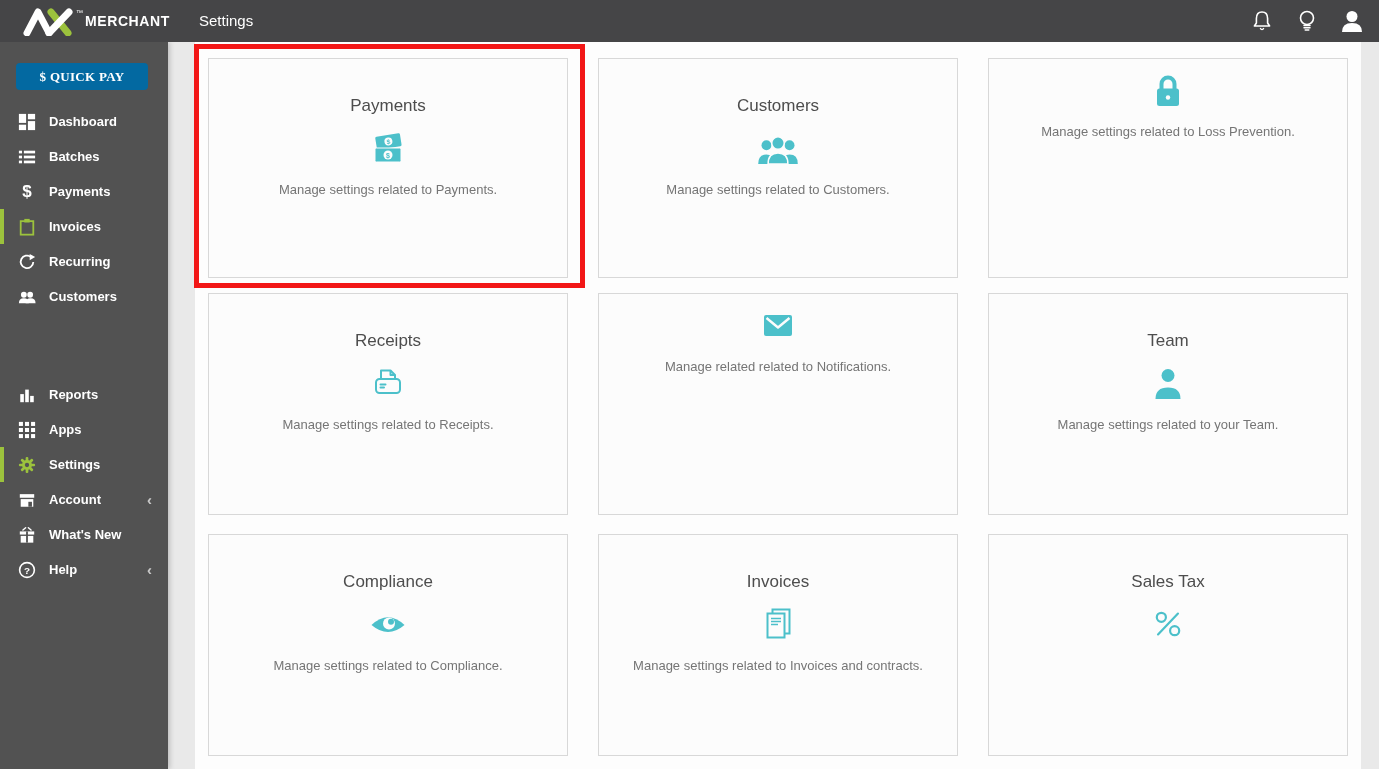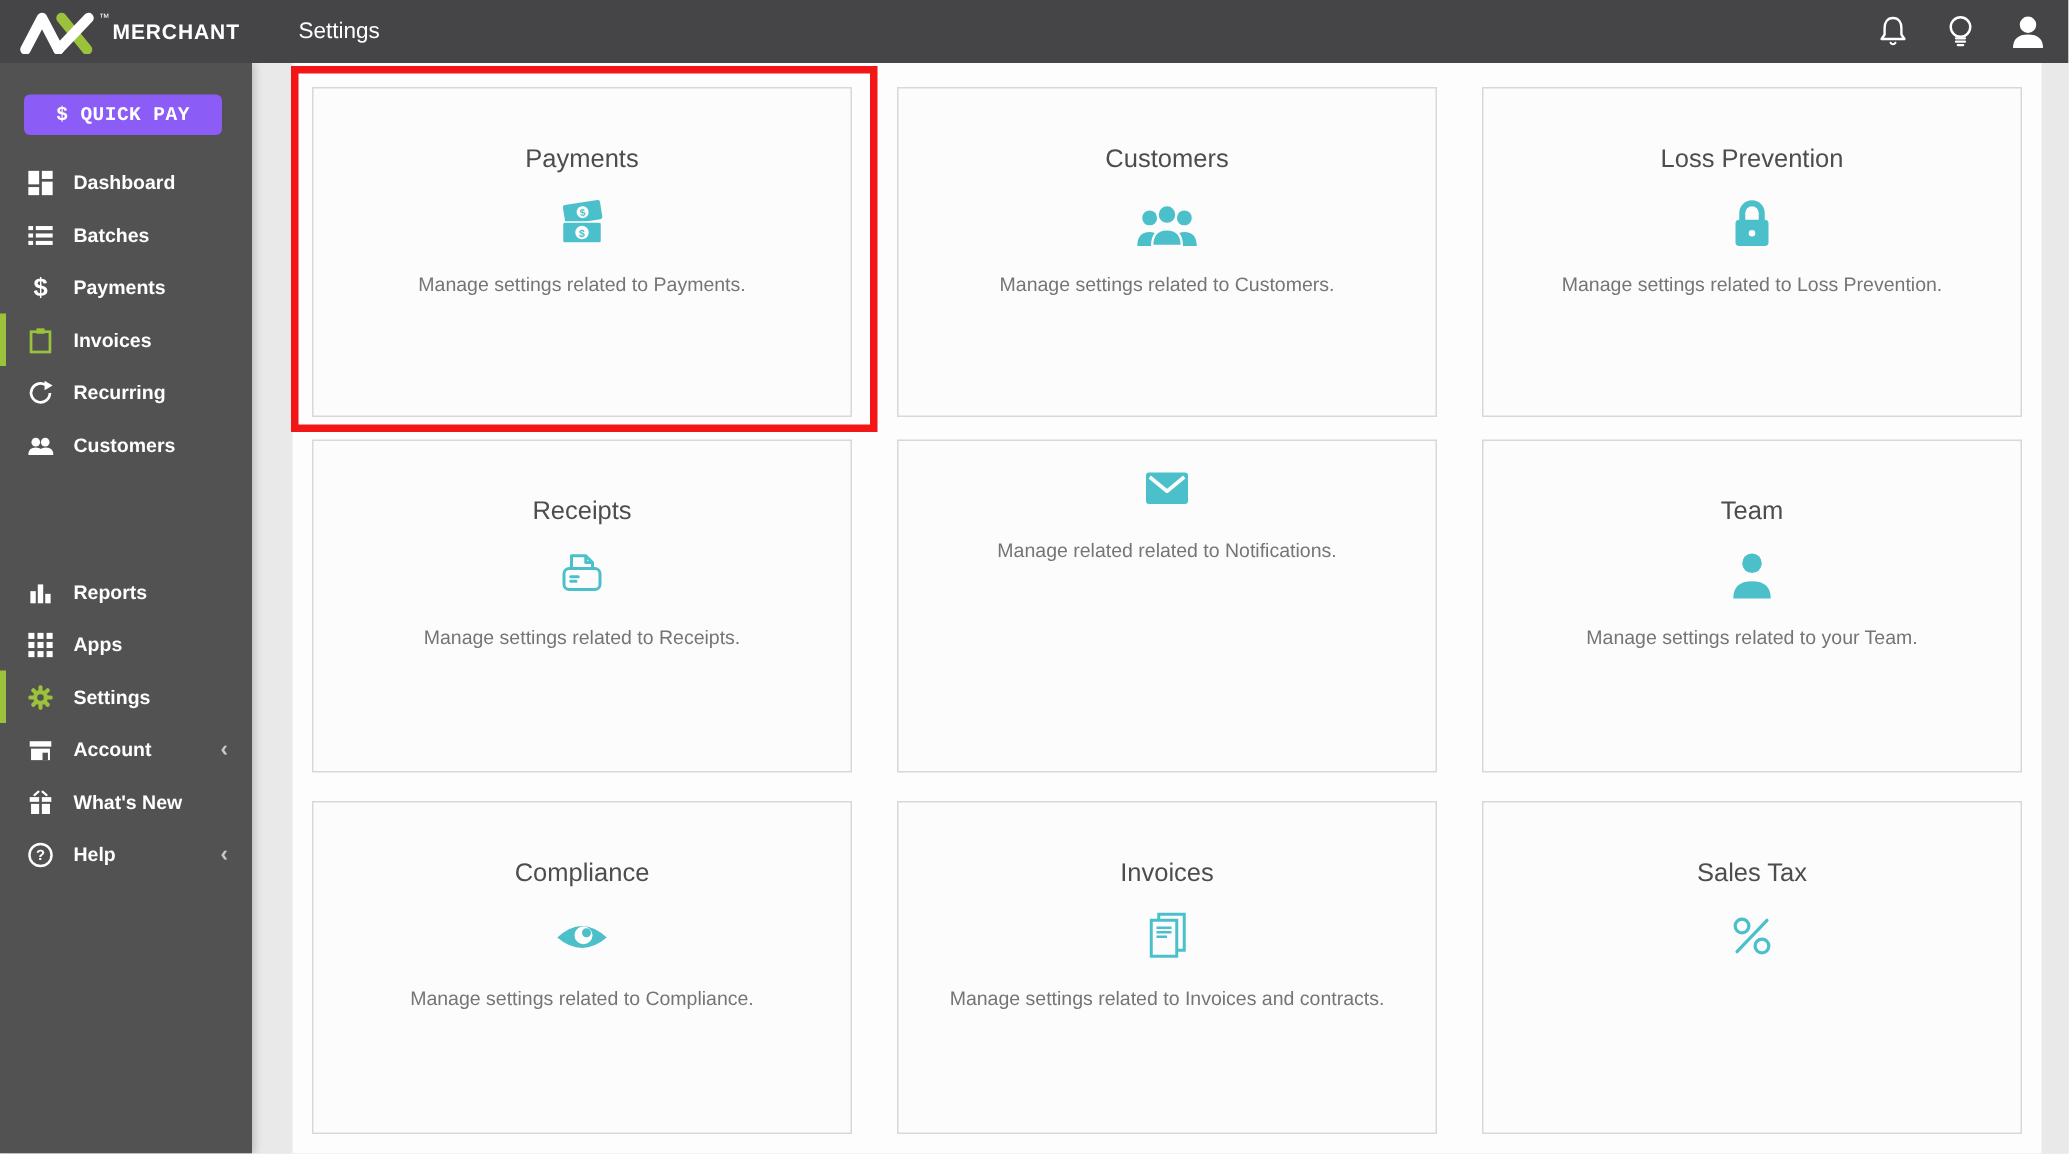--- a/index.html
+++ b/index.html
@@ -1,31 +1,31 @@
 <!DOCTYPE html>
 <html><head>
 <meta charset="utf-8">
 <style>
   * { margin:0; padding:0; box-sizing:border-box; }
   html,body { width:1379px; height:769px; overflow:hidden; font-family:"Liberation Sans", sans-serif; background:#e9e9e9; }
   .page { position:relative; width:1379px; height:769px; }
 
   
   .topbar { position:absolute; left:0; top:0; width:1379px; height:42px; background:#454547; z-index:20; display:flex; align-items:center; }
-  .logo-wrap { width:168px; display:flex; align-items:center; padding-left:13px; cursor:pointer; }
+  .logo-wrap { width:168px; display:flex; align-items:center; padding-left:23px; cursor:pointer; }
   .logo-mark { flex:0 0 auto; }
   .logo-tm { color:#fff; font-size:7px; position:relative; top:-9px; margin-left:1px; }
   .brand { color:#fff; font-weight:bold; font-size:14px; letter-spacing:0.6px; margin-left:2px; }
   .page-title { position:absolute; left:199px; top:0; height:42px; line-height:42px; color:#fff; font-size:15px; }
   .topbar-icons { position:absolute; right:14px; top:0; height:42px; display:flex; align-items:center; gap:19px; }
   .tb-icon { width:26px; height:26px; display:flex; align-items:center; justify-content:center; cursor:pointer; }
 
   
   .sidebar { position:absolute; left:0; top:42px; width:168px; height:727px; background:#525252; z-index:10; box-shadow:2px 0 5px rgba(0,0,0,0.18); }
-  .quickpay { display:block; margin:21px 16px 14px 16px; width:132px; height:27px; background:#8b5cf6; border:none; border-radius:4px; color:#fff; font-weight:bold; font-size:13px; font-family:Liberation Mono, monospace; letter-spacing:0.3px; cursor:pointer; }
+  .quickpay { display:block; margin:21px 16px 14px 16px; width:132px; height:27px; background:#0369a1; border:none; border-radius:4px; color:#fff; font-weight:bold; font-size:13px; font-family:Liberation Serif, serif; letter-spacing:0.3px; cursor:pointer; }
   .nav-item { position:relative; height:35px; display:flex; align-items:center; cursor:pointer; }
   .nav-item .bar { position:absolute; left:0; top:0; width:4px; height:35px; background:transparent; }
   .nav-item.active .bar { background:#9cc23d; }
   .nav-icon { width:20px; height:20px; margin-left:17px; display:flex; align-items:center; justify-content:center; }
   .nav-label { color:#fff; font-size:13px; font-weight:600; margin-left:12px; }
   .nav-item.active .nav-label { font-weight:bold; }
   .nav-chevron { position:absolute; right:16px; color:#c9c9c9; font-size:15px; font-weight:bold; }
   .nav-spacer { height:63px; }
   .dollar-glyph { color:#fff; font-size:17px; font-weight:bold; }
 
@@ -282,21 +282,20 @@
                 <g fill="#4cc0ca" stroke="#fcfcfc" stroke-width="1.4">
                   <circle cx="20" cy="12.5" r="5.7"></circle>
                   <path d="M11 31.5 q0-10 9-10 t9 10 z"></path>
                 </g>
               </svg>
             </div>
             <div class="card-desc">Manage settings related to Customers.</div>
           </div>
 
           <div class="card">
-            <div class="card-title">Loss Prevention</div>
             <div class="card-icon">
               <svg width="40" height="38" viewBox="0 0 40 38">
                 <path d="M13.5 19 V13 a6.5 6.5 0 0 1 13 0 V19" fill="none" stroke="#4cc0ca" stroke-width="4"></path>
                 <rect x="9" y="17.5" width="22" height="17.5" rx="2.5" fill="#4cc0ca"></rect>
                 <circle cx="20" cy="26.5" r="2.2" fill="#fcfcfc"></circle>
               </svg>
             </div>
             <div class="card-desc">Manage settings related to Loss Prevention.</div>
           </div>
         </div>

